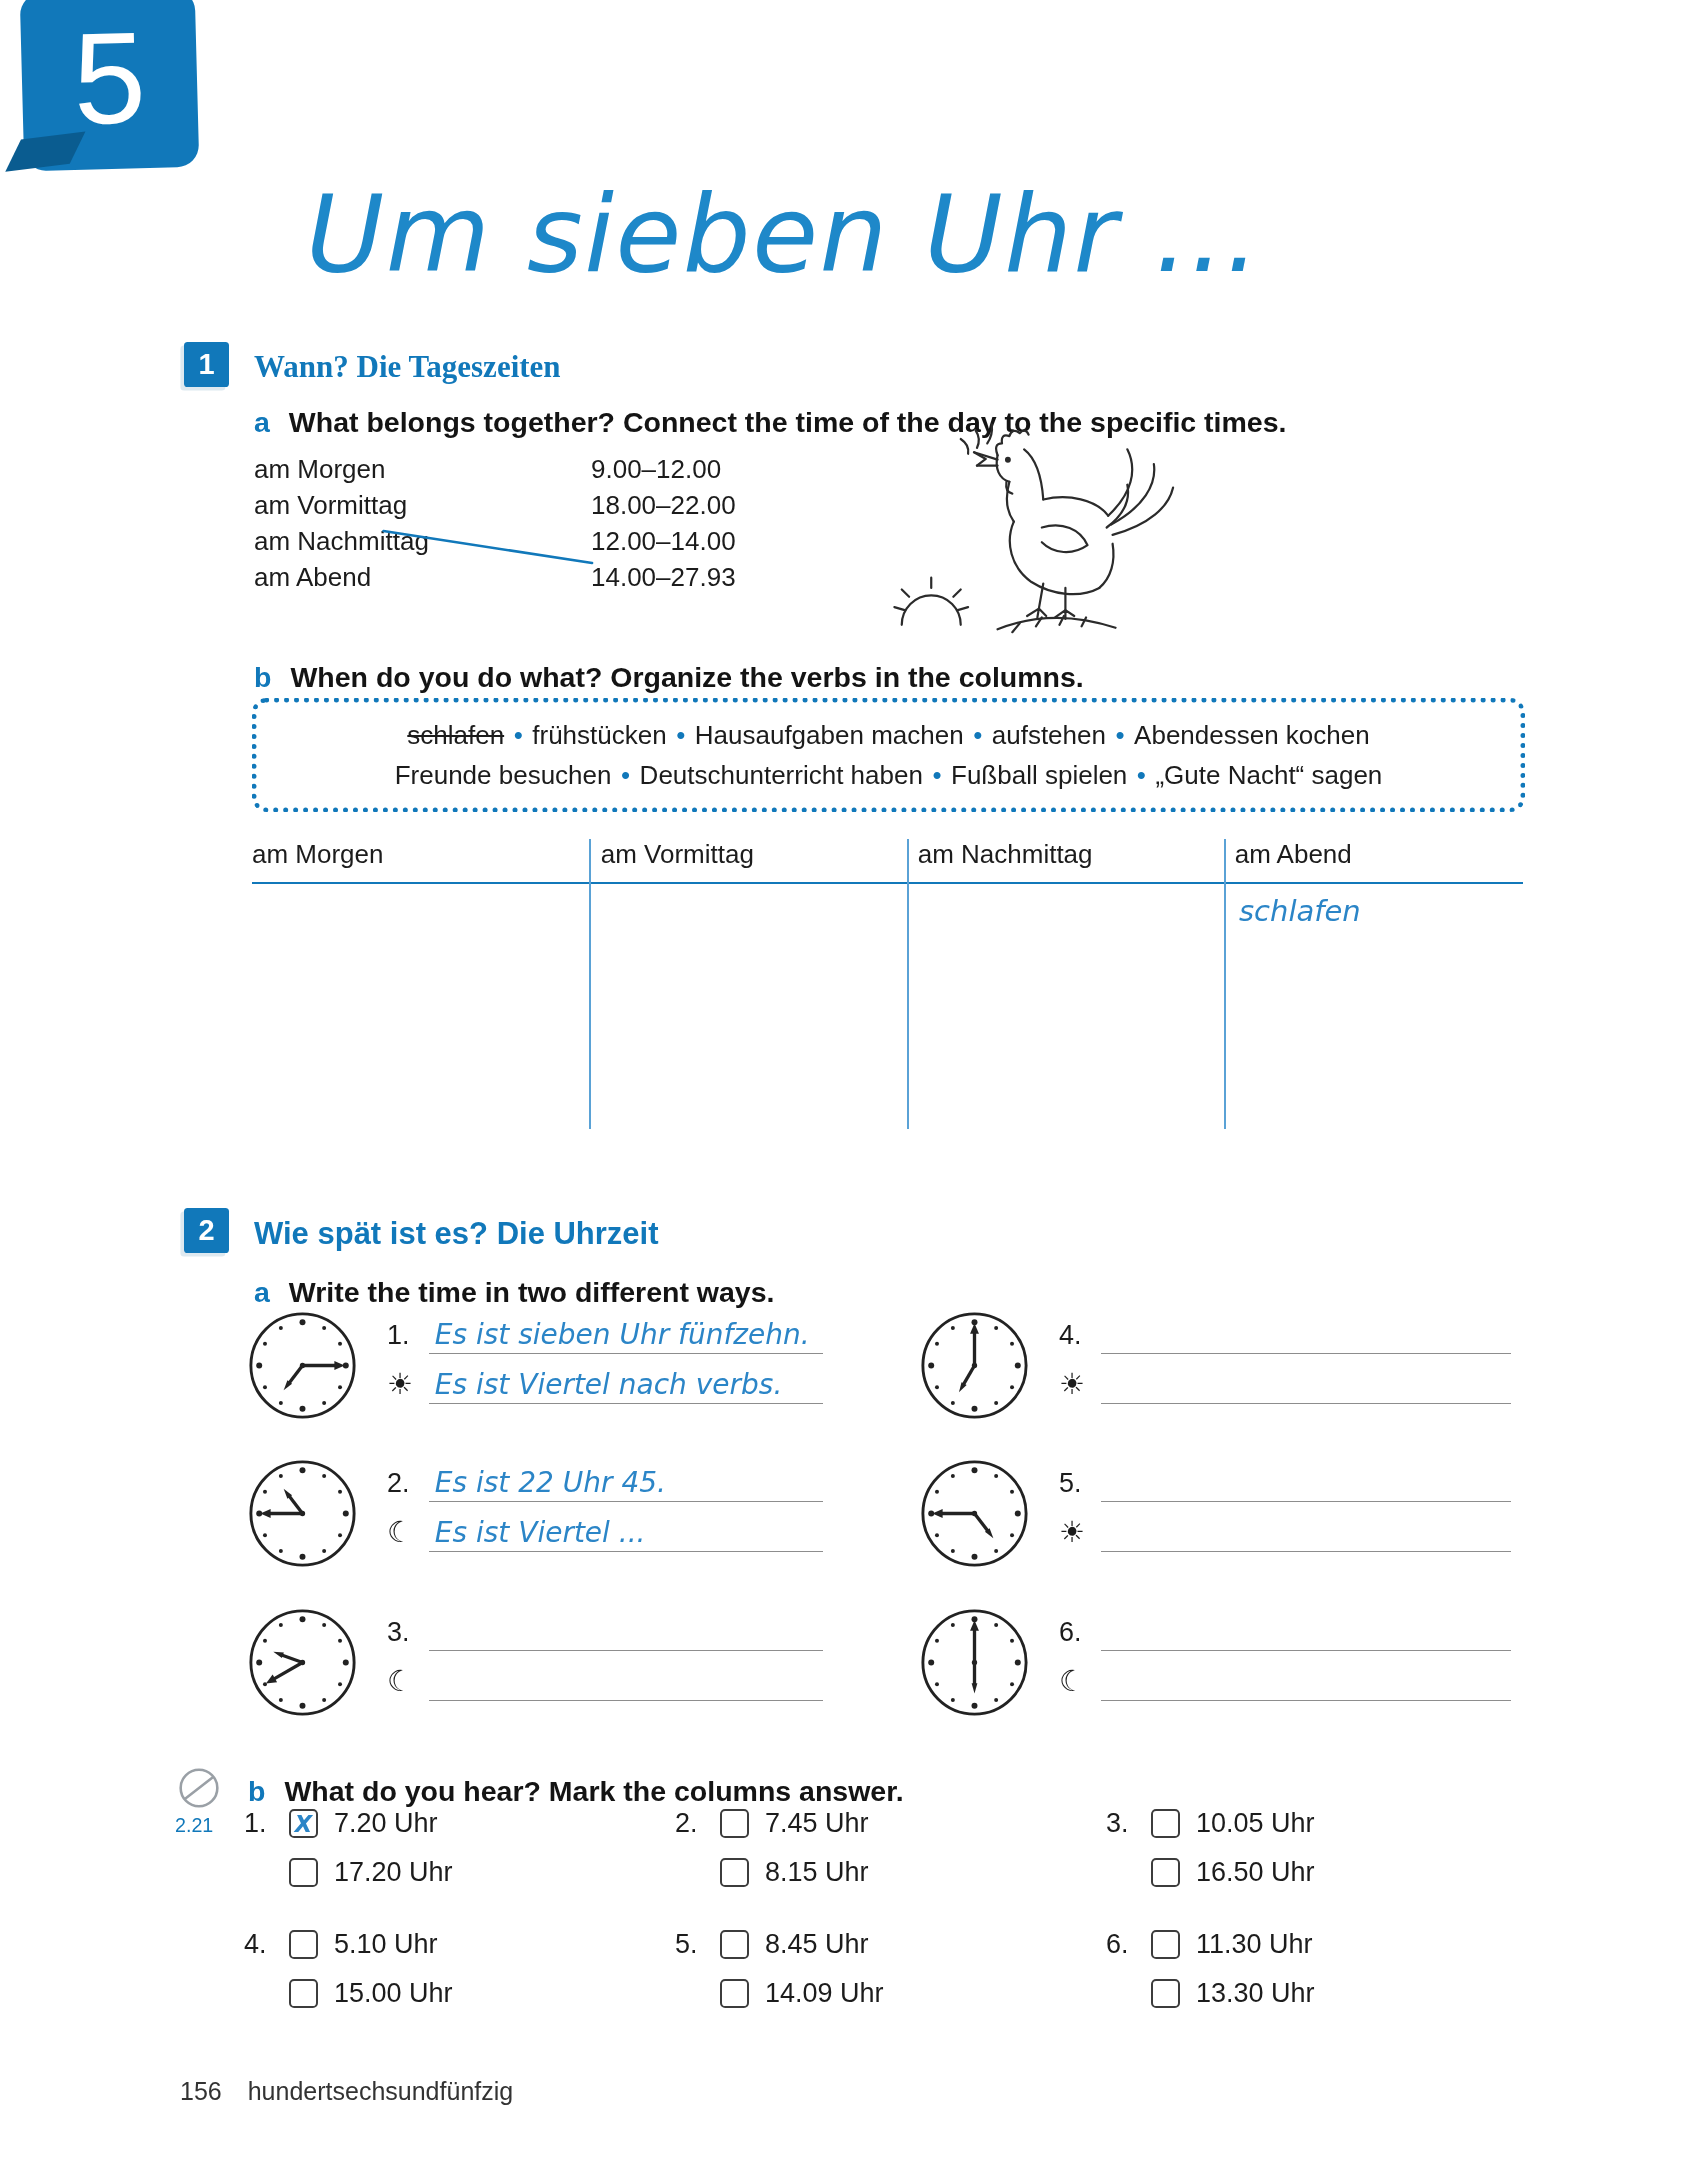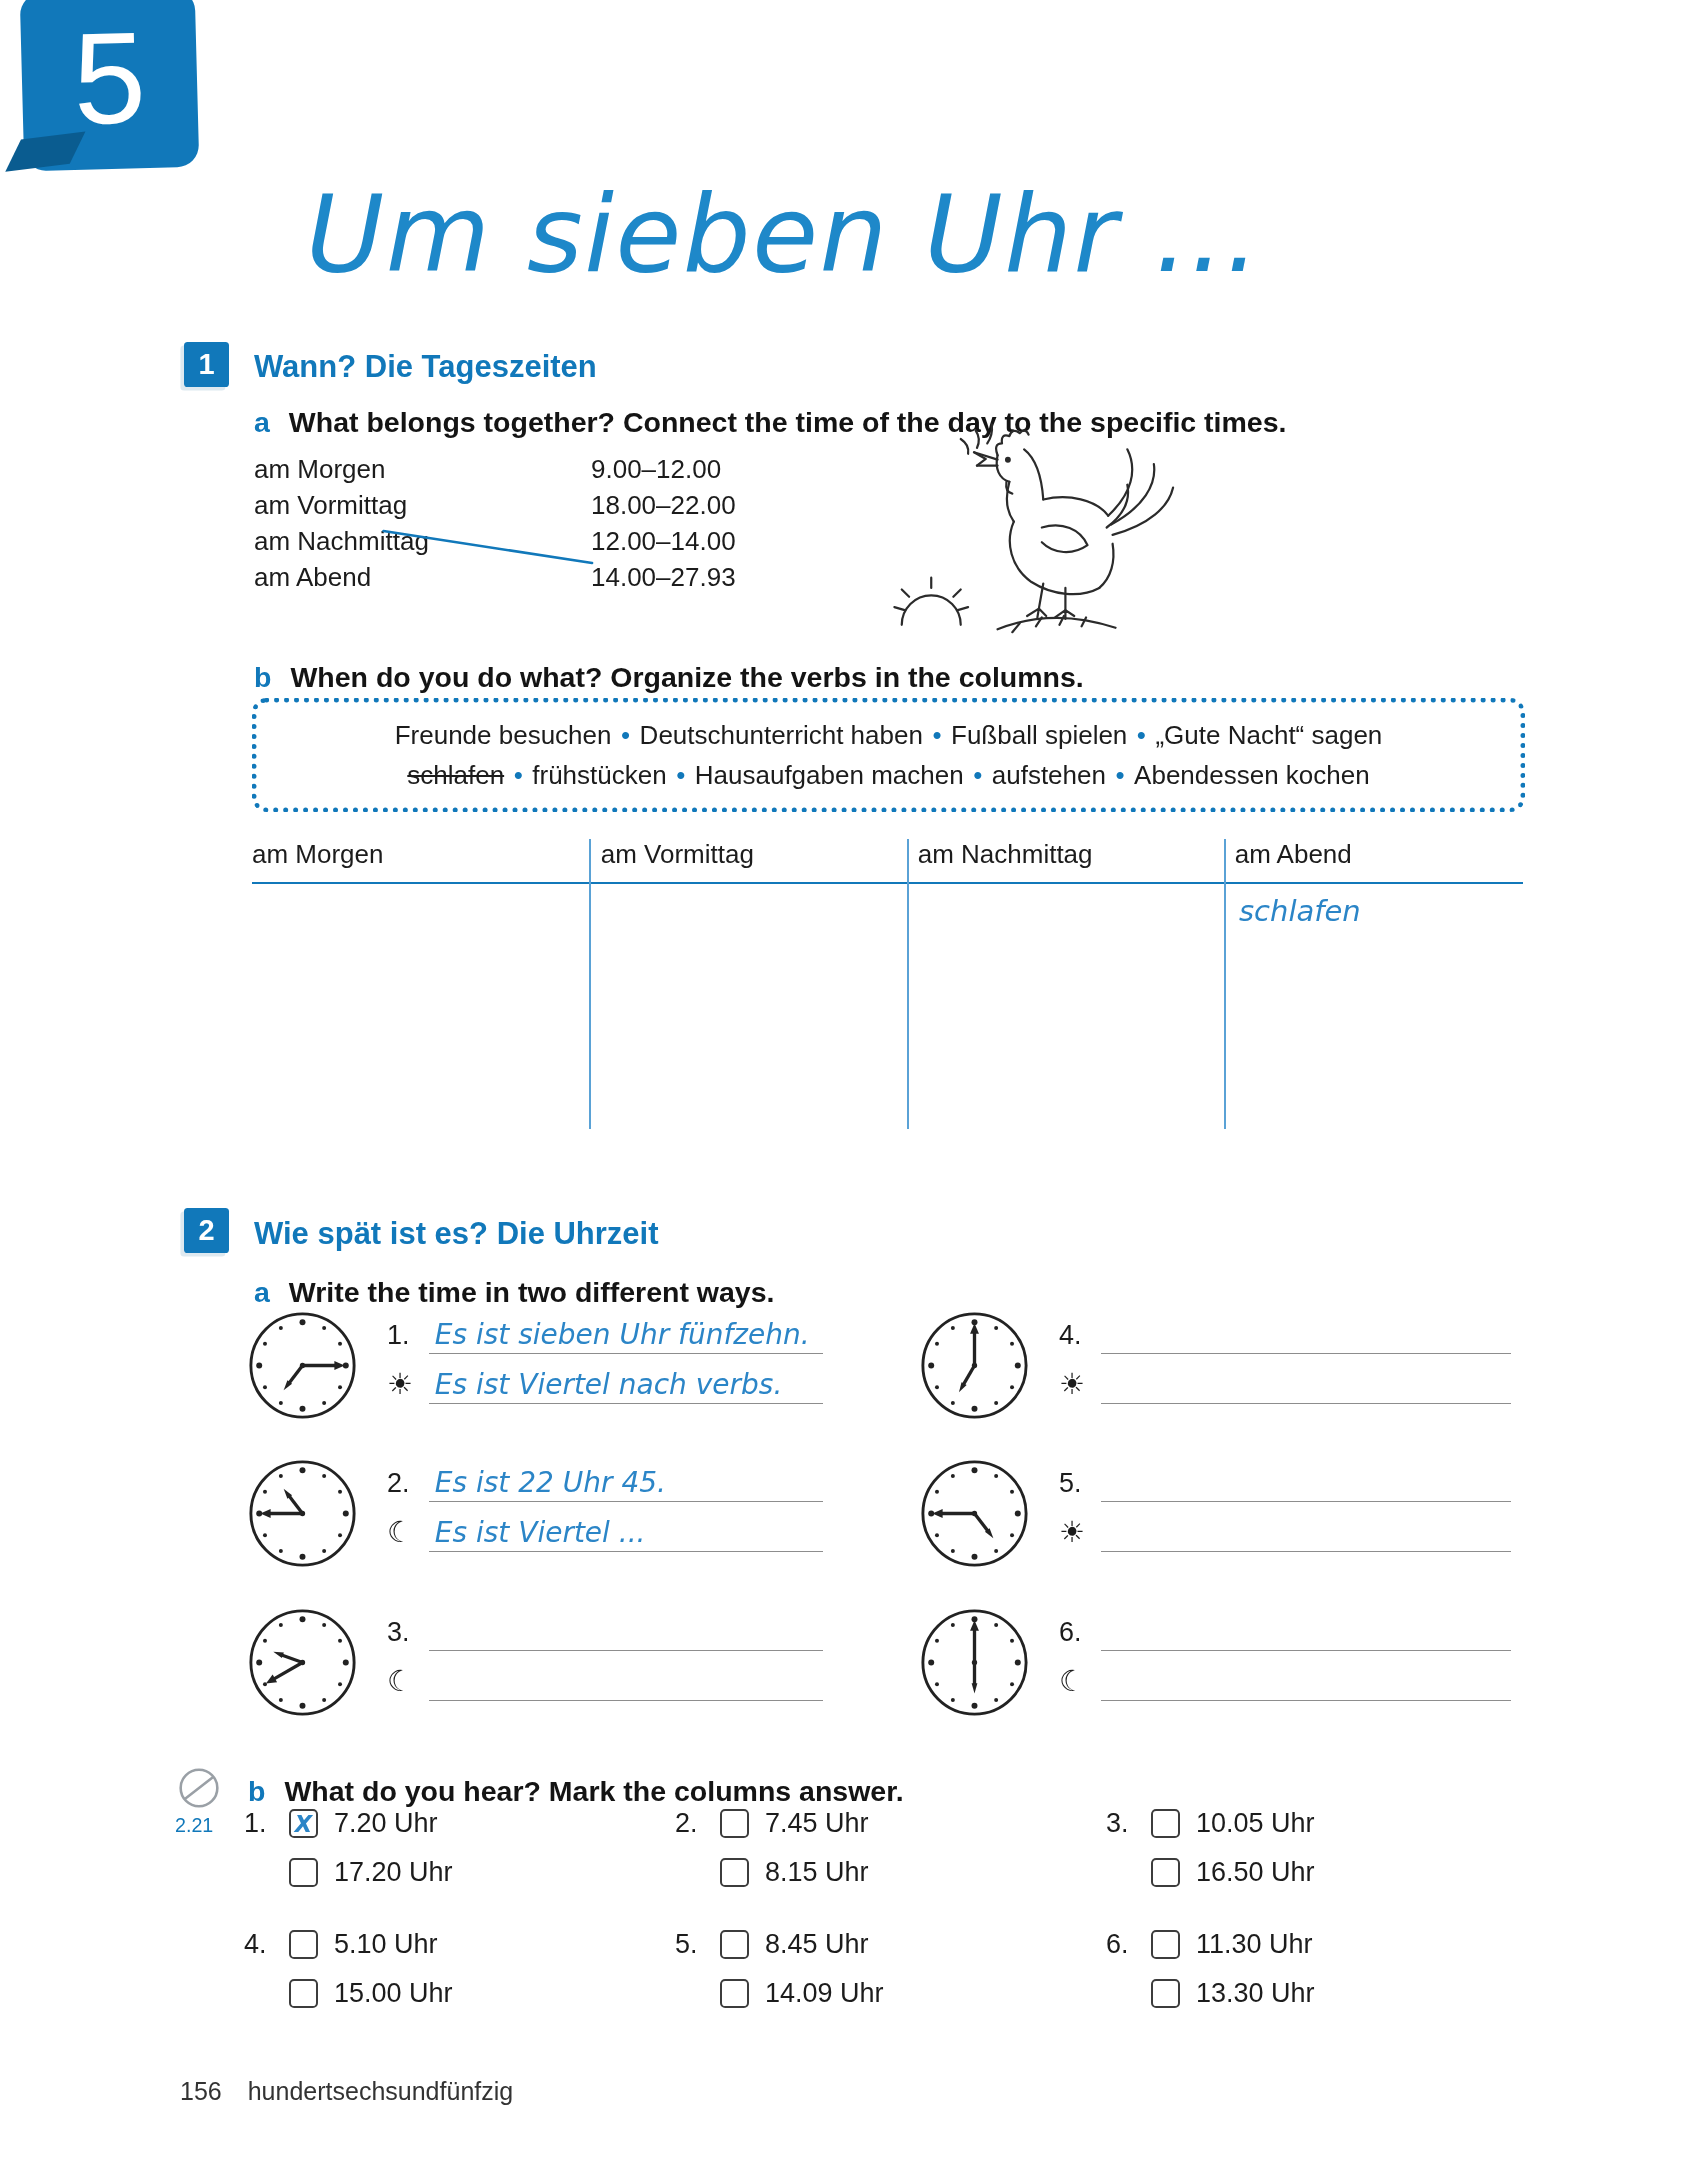--- a/index.html
+++ b/index.html
@@ -16,21 +16,21 @@
   .title{position:absolute;left:306px;top:181px;width:1109px;text-align:left;
         font-family:"DejaVu Sans",sans-serif;font-style:italic;font-weight:400;
         font-size:107px;line-height:1;color:#1e88c9;letter-spacing:1.5px;white-space:nowrap;}
 
   .badge{position:absolute;width:45px;height:45px;background:#1178ba;border-radius:3.6px;
         color:#fff;font-size:29px;font-weight:700;display:flex;align-items:center;justify-content:center;
         box-shadow:-3.6px 3.6px 0 #0a5c9022;}
   .badge1{left:184px;top:342px;}
   .badge2{left:184px;top:1208px;}
   .sec-heading{position:absolute;margin:0;color:#1178ba;font-size:31px;font-weight:700;}
-  .h1{left:254px;top:349px;}
+  .h1{left:254px;top:349px;font-family:Liberation Serif, serif;}
   .h2{left:254px;top:1216px;}
 
   .task-line{position:absolute;display:flex;gap:19px;font-size:28.5px;font-weight:700;color:#141414;}
   .task-line .letter{color:#1178ba;}
   .t1a{left:254px;top:406px;}
   .t1b{left:254px;top:661px;}
   .t2a{left:254px;top:1276px;}
   .t2b{left:248px;top:1775px;}
 
   
@@ -172,22 +172,22 @@
       <path d="M60 232 v-14 M30 244 l-10 -10 M90 244 l10 -10 M24 262 l-14 -4 M96 262 l14 -4"></path>
     </g>
   </svg>
 
   <div class="task-line t1b">
     <span class="letter">b</span>
     <span>When do you do what? Organize the verbs in the columns.</span>
   </div>
 
   <div class="verb-box">
+    <div class="vb-line"><span class="struck">schlafen</span><span class="vb-bullet">•</span><span>frühstücken</span><span class="vb-bullet">•</span><span>Hausaufgaben machen</span><span class="vb-bullet">•</span><span>aufstehen</span><span class="vb-bullet">•</span><span>Abendessen kochen</span></div>
     <div class="vb-line"><span>Freunde besuchen</span><span class="vb-bullet">•</span><span>Deutschunterricht haben</span><span class="vb-bullet">•</span><span>Fußball spielen</span><span class="vb-bullet">•</span><span>„Gute Nacht“ sagen</span></div>
-    <div class="vb-line"><span class="struck">schlafen</span><span class="vb-bullet">•</span><span>frühstücken</span><span class="vb-bullet">•</span><span>Hausaufgaben machen</span><span class="vb-bullet">•</span><span>aufstehen</span><span class="vb-bullet">•</span><span>Abendessen kochen</span></div>
   </div>
 
   <div class="vtable">
     <div class="vt-headers">
       <span class="vt-h vt-h1">am Morgen</span>
       <span class="vt-h vt-h2">am Vormittag</span>
       <span class="vt-h vt-h3">am Nachmittag</span>
       <span class="vt-h vt-h4">am Abend</span>
     </div>
     <div class="vt-sep sep1"></div>

